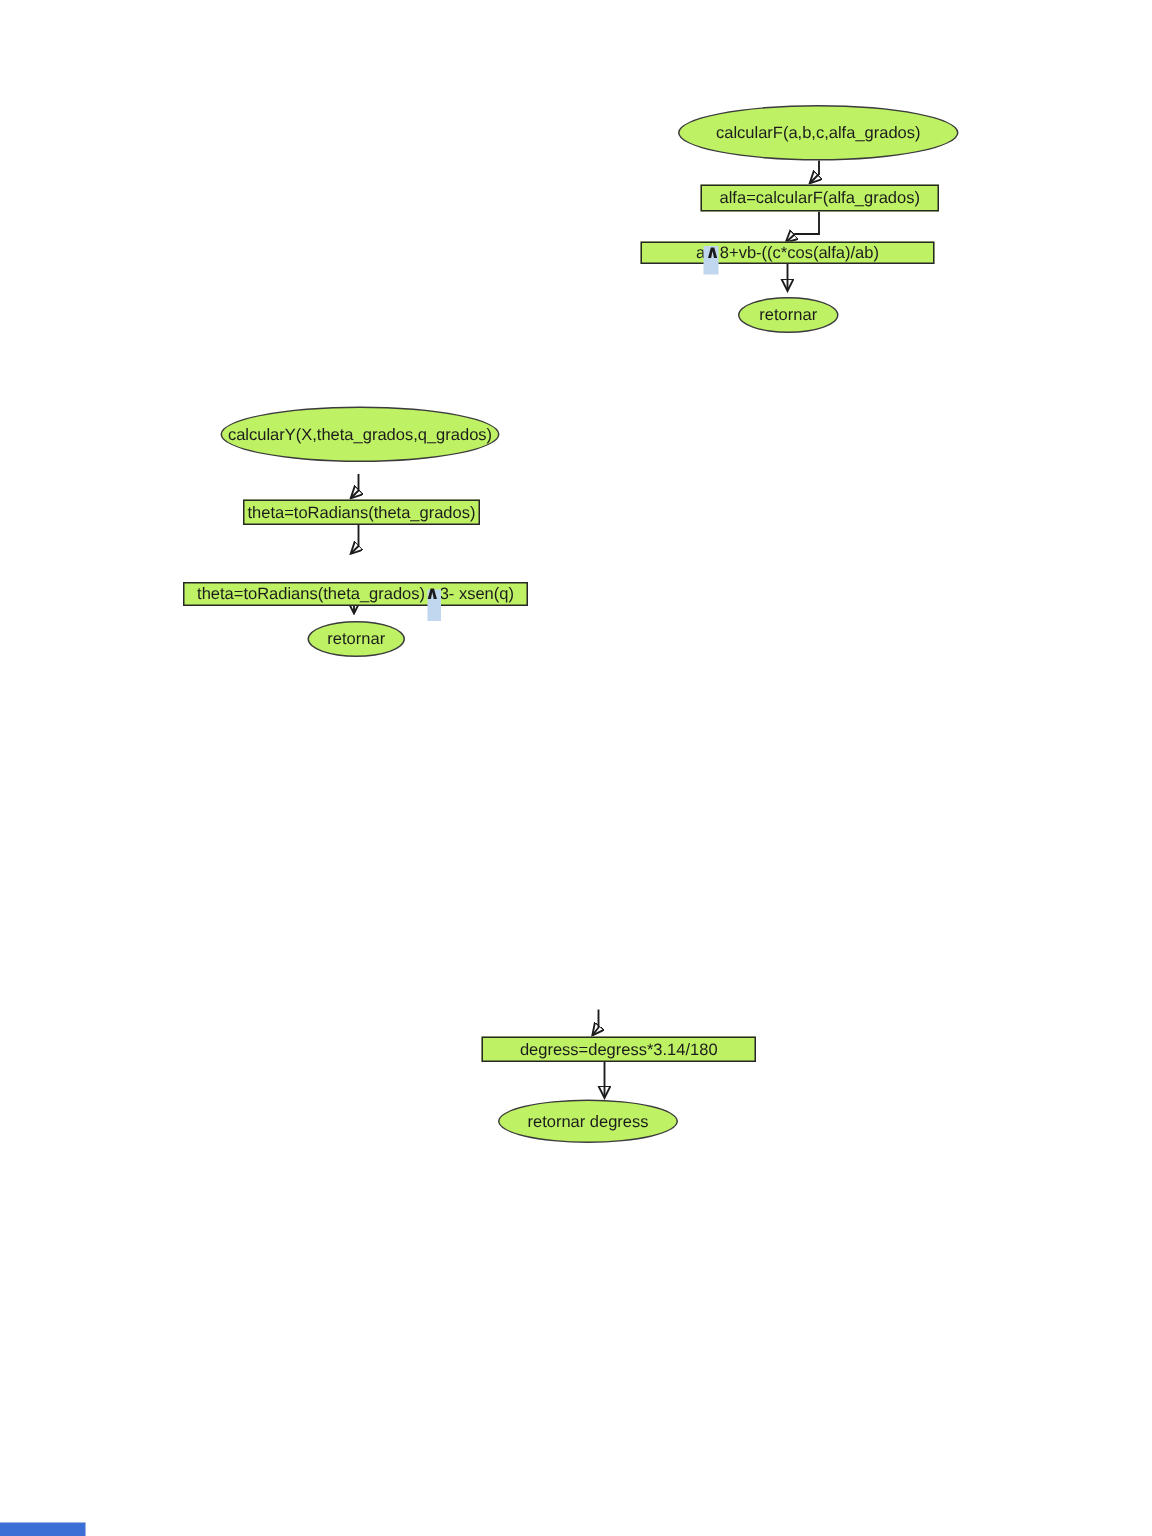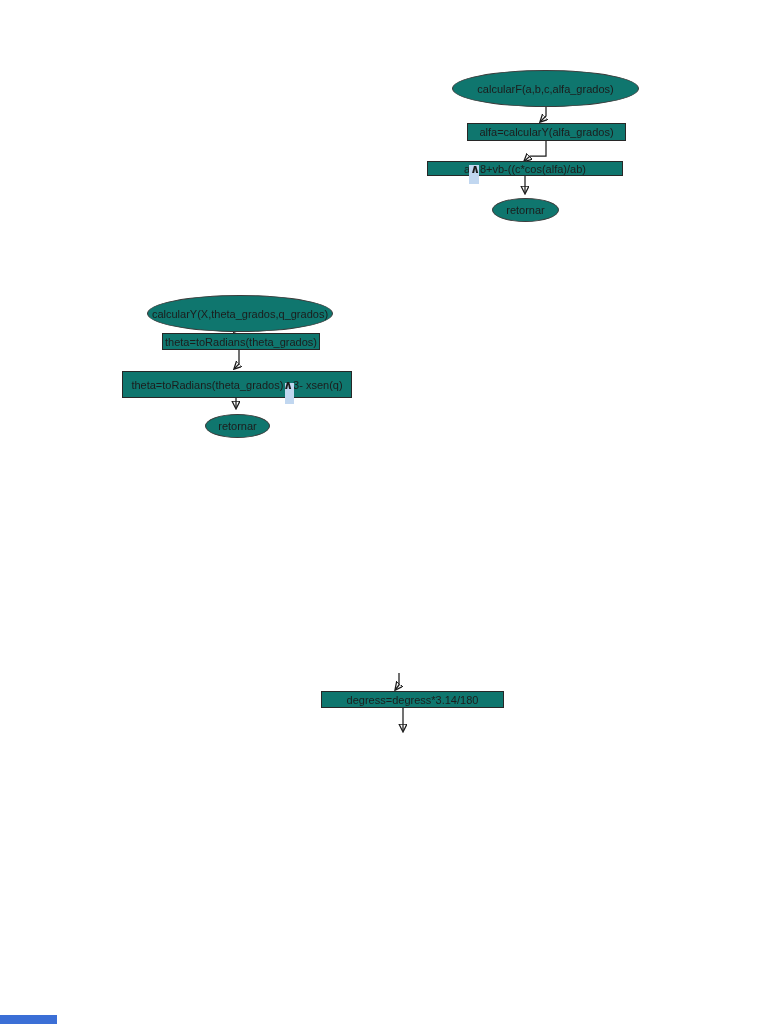--- a/index.html
+++ b/index.html
@@ -25,21 +25,21 @@
     position:absolute;left:0;top:0;width:768px;height:1024px;
     pointer-events:none;
   }
   .connectors path{
     fill:none;
     stroke:var(--ink);
     stroke-width:1.25;
   }
   .node{
     position:absolute;
-    background:#0f766e;
+    background:#bef264;
     display:flex;
     align-items:center;
     justify-content:center;
     white-space:nowrap;
   }
   .ellipse{
     border:1.2px solid #3c3c3c;
     border-radius:50%;
   }
   .rect{
@@ -100,48 +100,51 @@
 
     <path d="M399,673 L399,685 L395.5,689.5" marker-end="url(#ah)"></path>
     <path d="M403,708 L403,731" marker-end="url(#ah)"></path>
   </svg>
 
   <div class="node ellipse" style="left:452px;top:70px;width:187px;height:37px">
     <span class="lbl">calcularF(a,b,c,alfa_grados)</span>
   </div>
 
   <div class="node rect" style="left:467px;top:123px;width:159px;height:18px">
-    <span class="lbl">alfa=calcularY(alfa_grados)</span>
+    <span class="lbl">alfa=calcularF(alfa_grados)</span>
   </div>
 
   <div class="node rect" style="left:427px;top:161px;width:196px;height:15px">
     <span class="lbl"><span>a</span><span class="caret caret-fc1"><i class="glyph">∧</i></span><span>8+vb-((c*cos(alfa)/ab)</span></span>
   </div>
 
   <div class="node ellipse" style="left:492px;top:198px;width:67px;height:24px">
     <span class="lbl">retornar</span>
   </div>
 
-  <div class="node ellipse" style="left:147px;top:295px;width:186px;height:37px">
+  <div class="node ellipse" style="left:147px;top:271px;width:186px;height:37px">
     <span class="lbl">calcularY(X,theta_grados,q_grados)</span>
   </div>
 
   <div class="node rect" style="left:162px;top:333px;width:158px;height:17px">
     <span class="lbl">theta=toRadians(theta_grados)</span>
   </div>
 
-  <div class="node rect" style="left:122px;top:371px;width:230px;height:27px">
+  <div class="node rect" style="left:122px;top:388px;width:230px;height:16px">
     <span class="lbl"><span>theta=toRadians(theta_grados)</span><span class="caret caret-fc2"><i class="glyph">∧</i></span><span>3- xsen(q)</span></span>
   </div>
 
   <div class="node ellipse" style="left:205px;top:414px;width:65px;height:24px">
     <span class="lbl">retornar</span>
   </div>
 
 
   <div class="node rect" style="left:321px;top:691px;width:183px;height:17px">
     <span class="lbl">degress=degress*3.14/180</span>
   </div>
 
+  <div class="node ellipse" style="left:332px;top:733px;width:120px;height:29px">
+    <span class="lbl">retornar degress</span>
+  </div>
 
   <div class="progress"></div>
 
 </div>
 
 </body></html>

